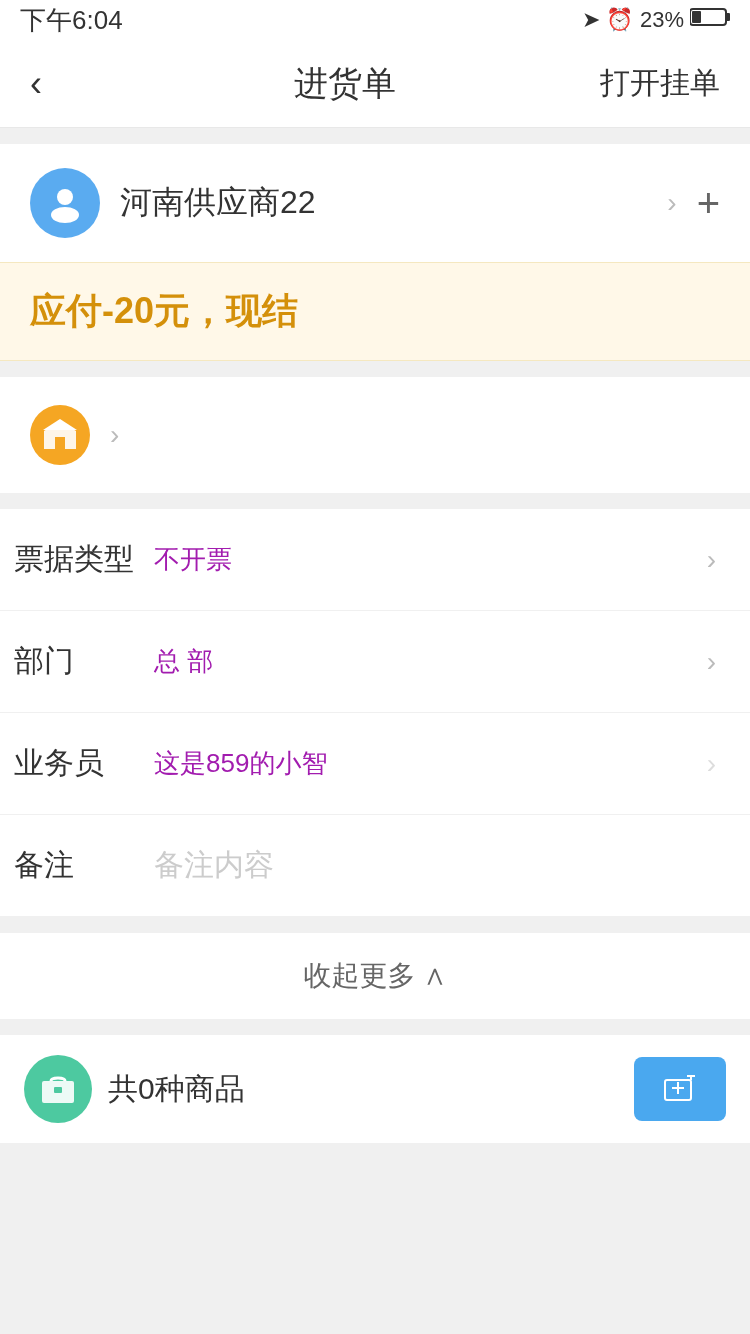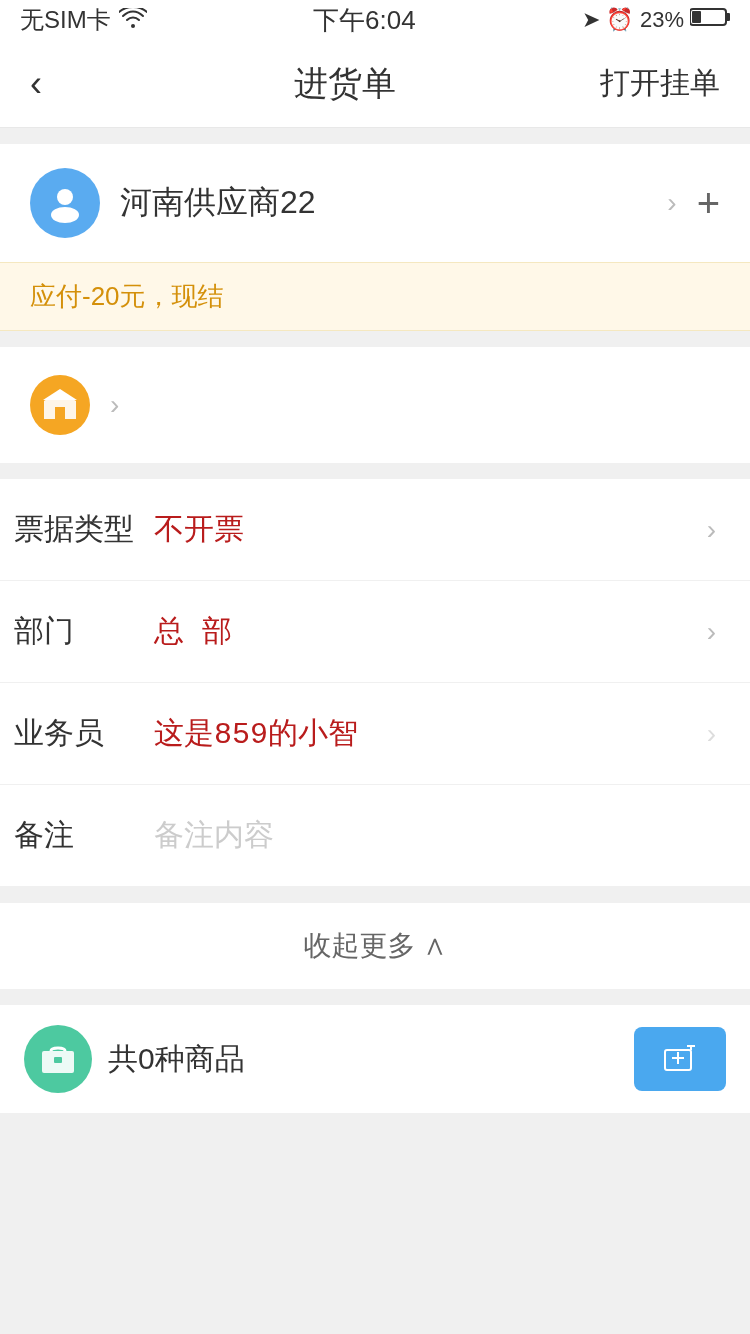--- a/index.html
+++ b/index.html
@@ -97,25 +97,26 @@
     }
     .add-icon {
       color: #666;
       font-size: 40px;
       font-weight: 300;
     }
 
     
     .notice-banner {
       background: #fff8e8;
-      padding: 16px 30px;
-      font-size: 26px;
+      padding: 24px 30px;
+      font-size: 36px;
       color: #d4900a;
       border-top: 1px solid #f5e8c0;
       border-bottom: 1px solid #f5e8c0;
+      font-weight: bold;
     }
 
     
     .warehouse-row {
       display: flex;
       align-items: center;
       padding: 28px 30px;
       background: #fff;
     }
     .warehouse-icon-wrap {
@@ -150,23 +151,22 @@
       border-bottom: none;
     }
     .form-label {
       font-size: 30px;
       color: #333;
       width: 140px;
       flex-shrink: 0;
     }
     .form-value {
       flex: 1;
-      font-size: 30px;
-      color: #b91c1c;
-      font-family: Liberation Mono, monospace;
+      font-size: 26px;
+      color: #a21caf;
     }
     .form-placeholder {
       flex: 1;
       font-size: 30px;
       color: #ccc;
     }
 
     
     .collapse-row {
       background: #fff;
@@ -222,31 +222,20 @@
     
     .page-bottom {
       background: #f0f0f0;
       height: 340px;
     }
   </style>
 </head>
 <body>
 
 <div class="status-bar">
-  <div class="status-left">
-    <span>无SIM卡</span>
-    <span>
-      <svg width="28" height="20" viewBox="0 0 28 20" fill="none">
-        <path d="M14 16a2 2 0 1 1 0 4 2 2 0 0 1 0-4z" fill="#333"></path>
-        <path d="M8 12c1.6-1.6 3.8-2.6 6-2.6s4.4 1 6 2.6" stroke="#333" stroke-width="2" fill="none" stroke-linecap="round"></path>
-        <path d="M4 8C6.9 5.1 10.3 3.4 14 3.4s7.1 1.7 10 4.6" stroke="#333" stroke-width="2" fill="none" stroke-linecap="round"></path>
-        <path d="M0 4C3.7.7 8.6 -1 14 -1s10.3 1.7 14 5" stroke="#333" stroke-width="2" fill="none" stroke-linecap="round"></path>
-      </svg>
-    </span>
-  </div>
   <div class="status-center">下午6:04</div>
   <div class="status-right">
     <span>➤</span>
     <span>⏰</span>
     <span>23%</span>
     <span>
       <svg width="40" height="20" viewBox="0 0 40 20">
         <rect x="0" y="2" width="36" height="16" rx="3" ry="3" fill="none" stroke="#333" stroke-width="2"></rect>
         <rect x="36" y="6" width="4" height="8" rx="1" fill="#333"></rect>
         <rect x="2" y="4" width="9" height="12" rx="1" fill="#333"></rect>

